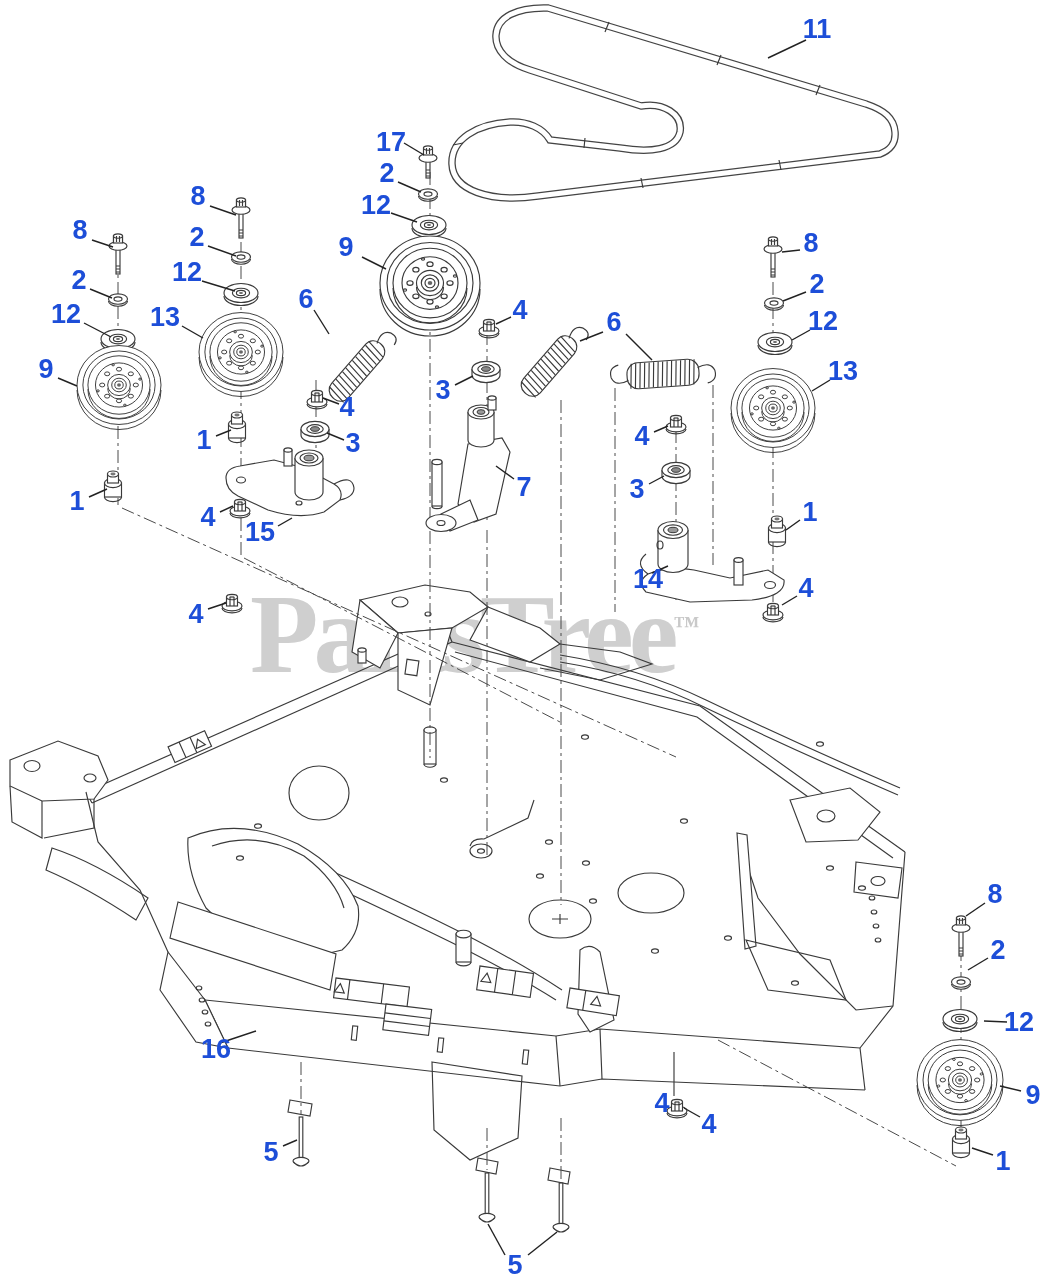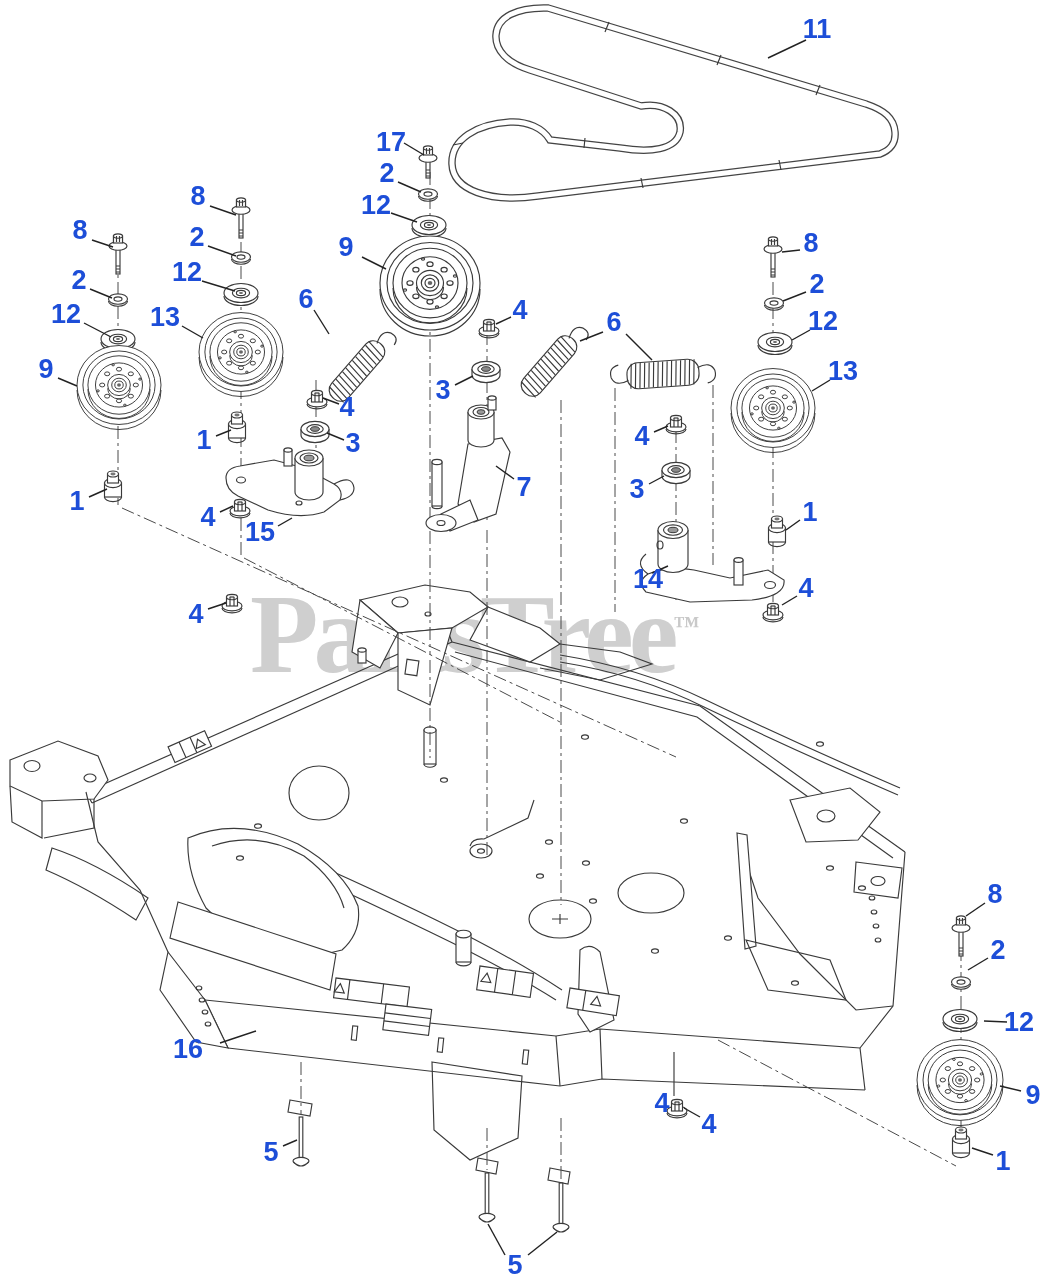--- a/index.html
+++ b/index.html
@@ -448,21 +448,21 @@
       <div class="callout" style="left: 642px; top: 436px;">4</div>
       <div class="callout" style="left: 637px; top: 489px;">3</div>
       <div class="callout" style="left: 77px; top: 501px;">1</div>
       <div class="callout" style="left: 208px; top: 517px;">4</div>
       <div class="callout" style="left: 260px; top: 532px; text-align: right;">15</div>
       <div class="callout" style="left: 524px; top: 487px;">7</div>
       <div class="callout" style="left: 810px; top: 512px;">1</div>
       <div class="callout" style="left: 648px; top: 579px;">14</div>
       <div class="callout" style="left: 806px; top: 588px;">4</div>
       <div class="callout" style="left: 196px; top: 614px;">4</div>
-      <div class="callout" style="left: 188px; top: 1049px;">16</div>
+      <div class="callout" style="left: 216px; top: 1049px;">16</div>
       <div class="callout" style="left: 271px; top: 1152px;">5</div>
       <div class="callout" style="left: 709px; top: 1124px;">4</div>
       <div class="callout" style="left: 515px; top: 1265px;">5</div>
       <div class="callout" style="left: 995px; top: 894px;">8</div>
       <div class="callout" style="left: 998px; top: 950px;">2</div>
       <div class="callout" style="left: 1019px; top: 1022px;">12</div>
       <div class="callout" style="left: 1033px; top: 1095px;">9</div>
       <div class="callout" style="left: 1003px; top: 1161px;">1</div>
       <div class="callout" style="left: 662px; top: 1103px;">4</div>
     </div>

